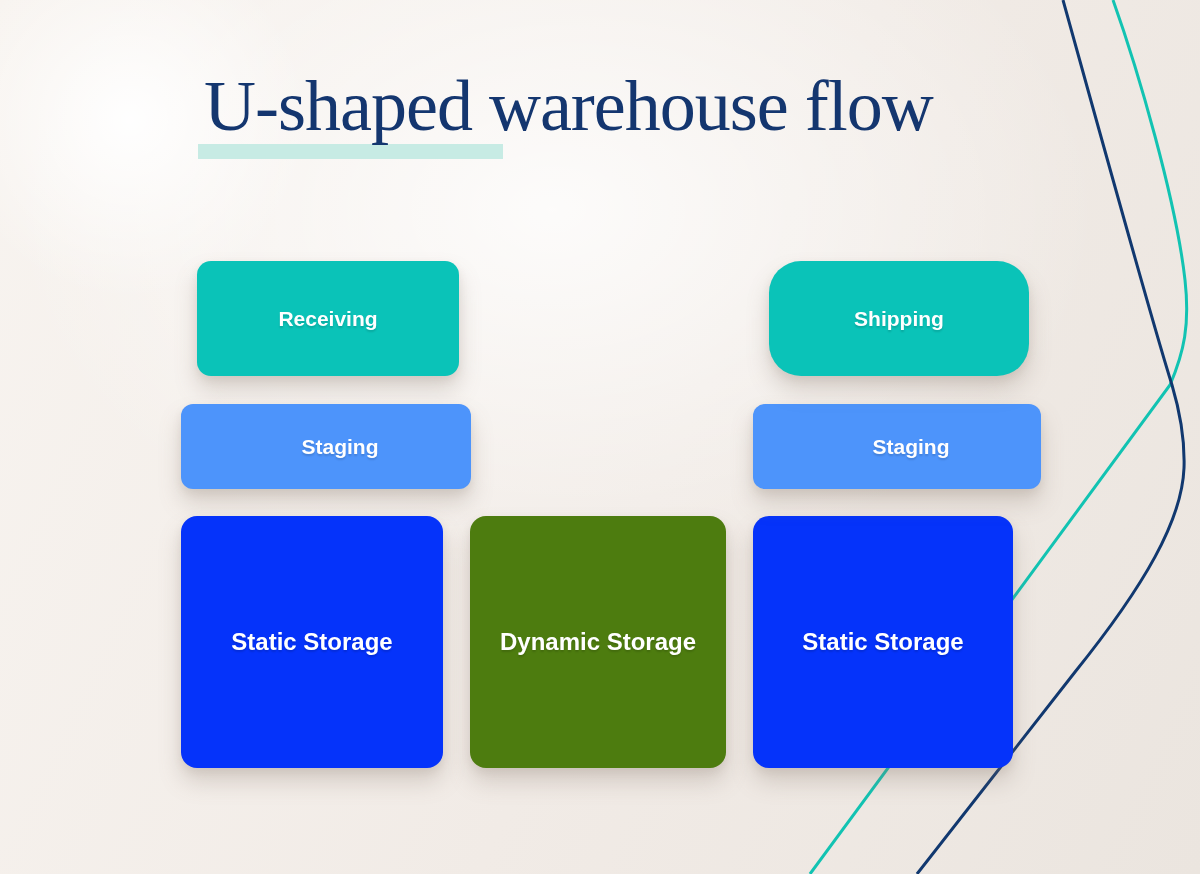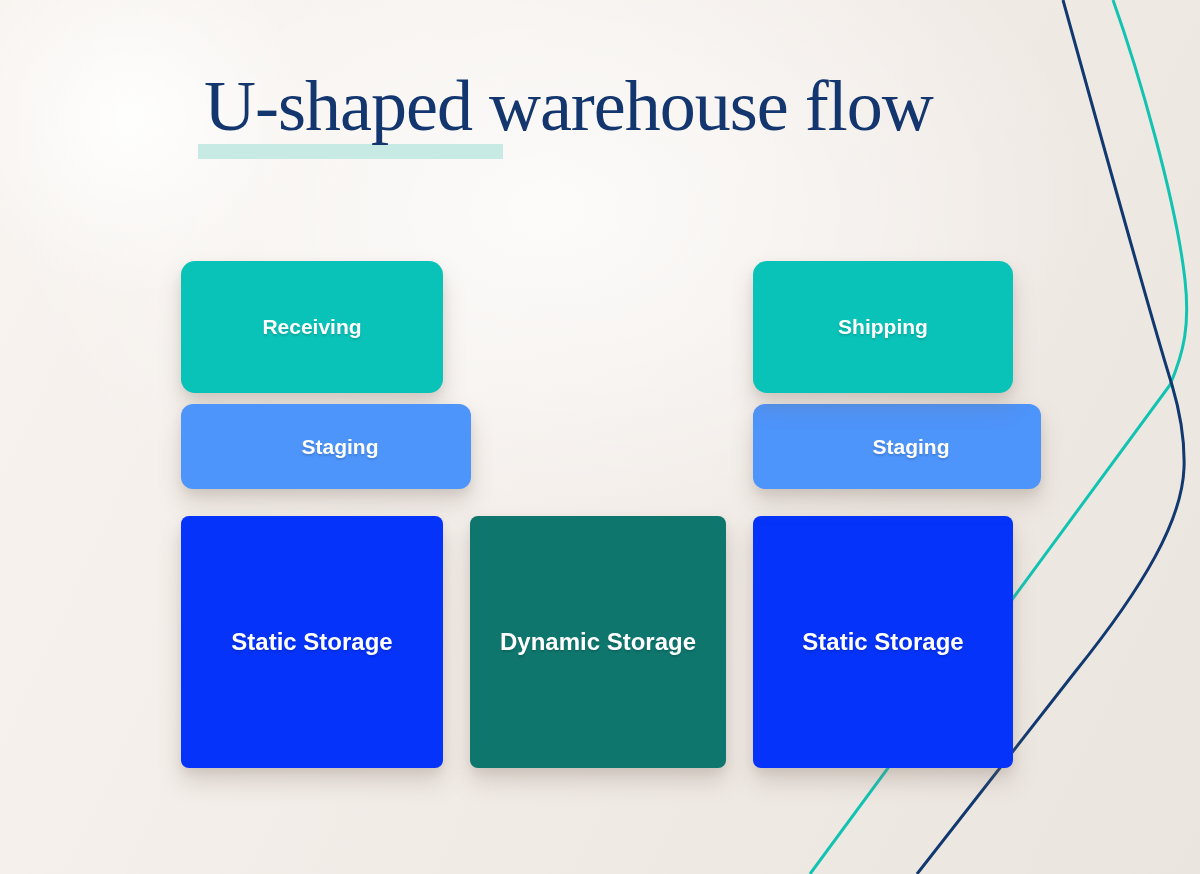--- a/index.html
+++ b/index.html
@@ -25,23 +25,23 @@
   }
   .box{
     position:absolute;display:flex;align-items:center;justify-content:center;
     color:#fff;font-weight:bold;text-align:center;
     box-shadow:0 14px 22px rgba(128,112,98,.25),0 4px 8px rgba(128,112,98,.12);
   }
   .box span{text-shadow:0 2px 2px rgba(0,0,0,.14);}
   .col-left{left:181px;width:262px;}
   .col-mid{left:470px;width:256px;}
   .col-right{left:753px;width:260px;}
-  .row-top{top:261px;height:132px;border-radius:14px;font-size:21px;}
+  .row-top{top:261px;height:115px;border-radius:14px;font-size:21px;margin-left:16px;}
   .row-staging{top:404px;height:85px;border-radius:12px;font-size:21px;padding-left:28px;}
-  .row-storage{top:516px;height:252px;border-radius:8px;font-size:24px;}
+  .row-storage{top:516px;height:252px;border-radius:16px;font-size:24px;}
 </style>
 </head>
 <body>
 
 <svg class="curves" viewBox="0 0 1200 874" width="1200" height="874">
   <path d="M1113,0 C1138,70 1176,200 1185,280 C1190,325 1184,352 1170,385 L810,874" fill="none" stroke-width="3" stroke="#12c3b2"></path>
   <path d="M1063,0 C1095,115 1150,315 1172,385 C1180,412 1185,440 1184,468 C1182,520 1145,585 1075,672 L917,874" fill="none" stroke-width="3" stroke="#11386f"></path>
 </svg>
 
 <div class="content">
@@ -56,29 +56,29 @@
   </div>
 
   <div class="box col-left row-staging" style="background: rgb(77, 148, 251);">
     <span>Staging</span>
   </div>
 
   <div class="box col-left row-storage" style="background: rgb(5, 51, 250);">
     <span>Static Storage</span>
   </div>
 
-  <div class="box col-mid row-storage" style="background: #0f766e;">
+  <div class="box col-mid row-storage" style="background: #4d7c0f;">
     <span>Dynamic Storage</span>
   </div>
 
   <div class="box col-right row-storage" style="background: rgb(5, 51, 250);">
     <span>Static Storage</span>
   </div>
 
   <div class="box col-right row-staging" style="background: rgb(77, 148, 251);">
     <span>Staging</span>
   </div>
 
-  <div class="box col-right row-top" style="background: rgb(10, 195, 184);">
+  <div class="box col-right row-top" style="background: rgb(10, 195, 184); border-radius: 32px;">
     <span>Shipping</span>
   </div>
 
 </div>
 
 </body></html>

